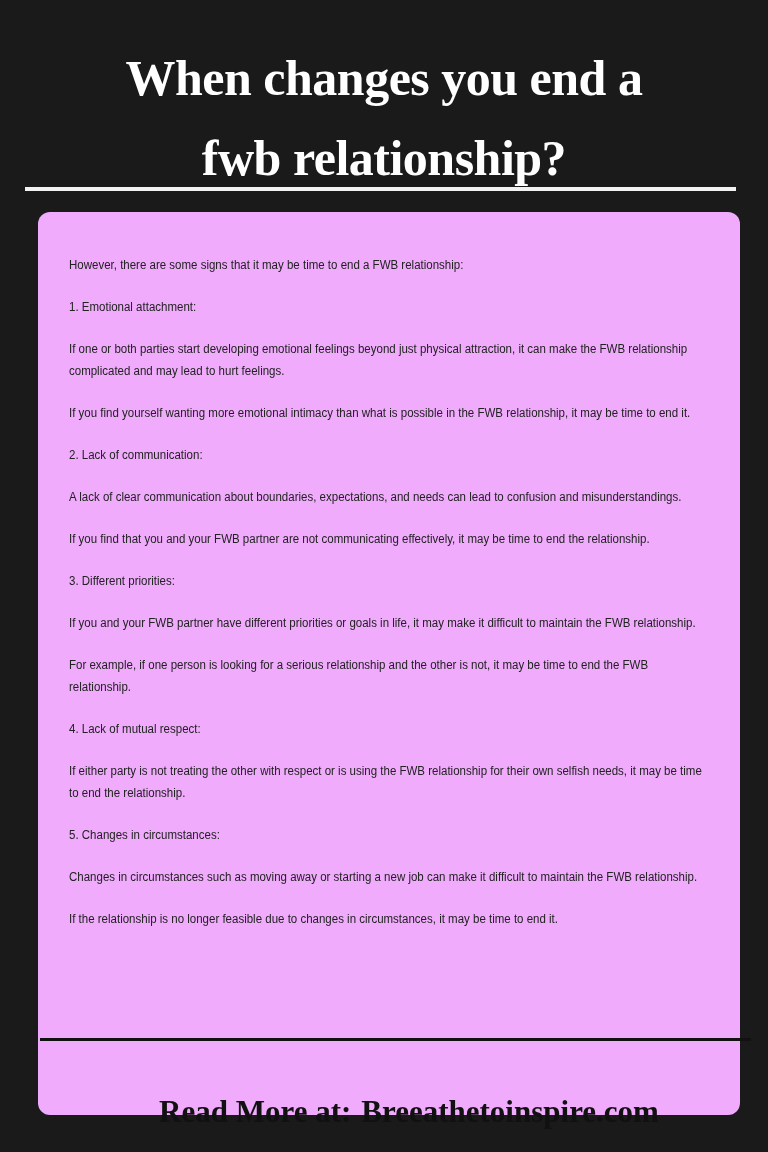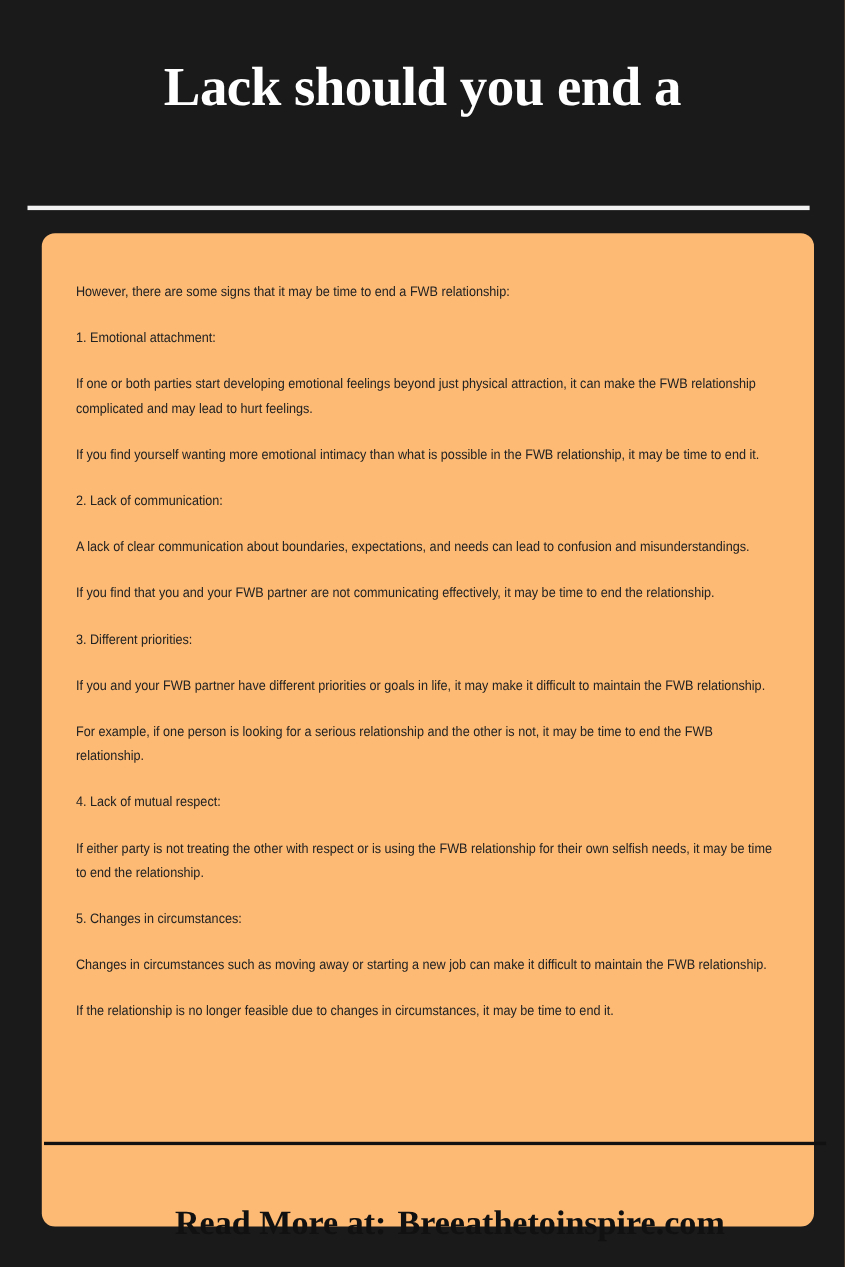--- a/index.html
+++ b/index.html
@@ -24,21 +24,21 @@
     .title-rule {
       position: absolute;
       left: 25px; top: 187px;
       width: 711px; height: 4px;
       background: #f2f2f2;
     }
     .card {
       position: absolute;
       left: 38px; top: 212px;
       width: 702px; height: 903px;
-      background: #fdba74;
+      background: #f0abfc;
       border-radius: 12px;
     }
     .content {
       position: absolute;
       left: 31px; top: 42px;
       width: 640px;
       color: #222222;
       font-family: "Liberation Sans", sans-serif;
       font-size: 12.5px;
       line-height: 22px;
@@ -66,21 +66,22 @@
       font-size: 31px;
       line-height: 44px;
       margin-top: 20px;
     }
     .read-more .site { margin-left: 10px; }
   </style>
 </head>
 <body>
 
 <div class="title">
-  <div>Lack should you end a</div>
+  <div>When changes you end a</div>
+  <div>fwb relationship?</div>
 </div>
 <div class="title-rule"></div>
 
 <div class="card">
   <div class="content">
     <p>However, there are some signs that it may be time to end a FWB relationship:</p>
 
     <p>1. Emotional attachment:</p>
     <p>If one or both parties start developing emotional feelings beyond just physical attraction, it can make the FWB relationship complicated and may lead to hurt feelings.</p>
     <p>If you find yourself wanting more emotional intimacy than what is possible in the FWB relationship, it may be time to end it.</p>

